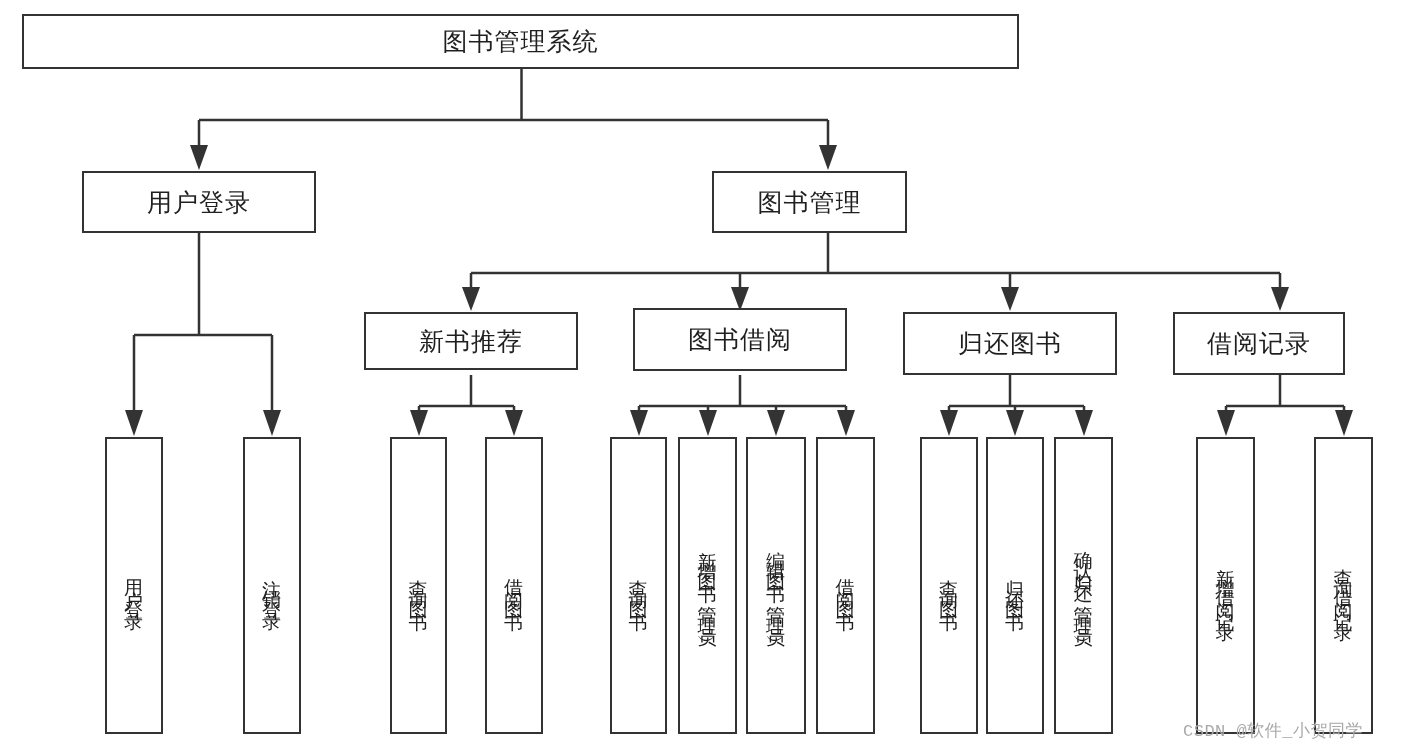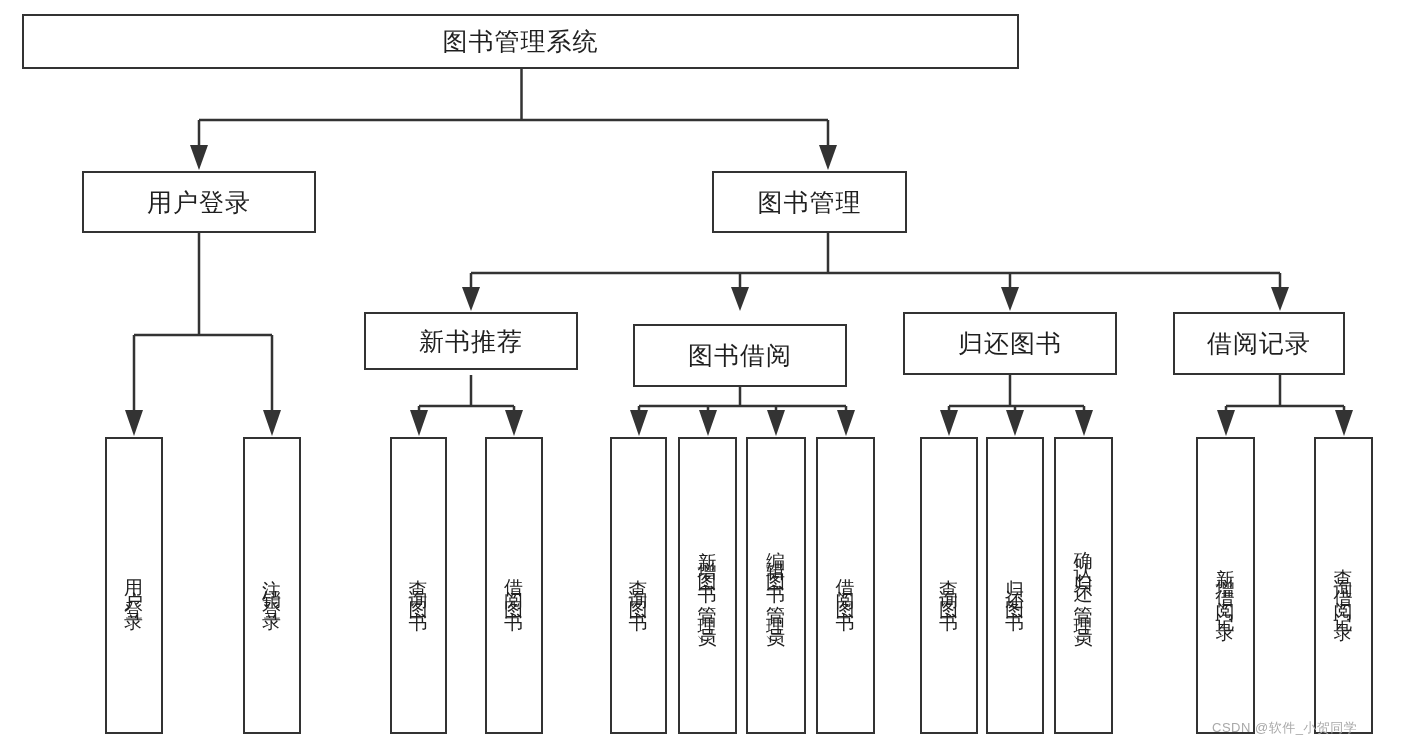--- a/index.html
+++ b/index.html
@@ -34,25 +34,26 @@
   }
   .node.v span{
     writing-mode:vertical-rl;
     text-orientation:mixed;
     font-size:19px;
     letter-spacing:11px;
     line-height:1;
   }
   #watermark{
     position:absolute;
-    left:1212px;top:719px;
-    font-size:13px;
+    left:1183px;top:719px;
+    font-size:17px;
     color:var(--wm);
     white-space:nowrap;
     letter-spacing:0.5px;
+    font-family:Liberation Mono, monospace;
   }
 </style>
 </head>
 <body>
 
 <div id="canvas">
 
   <svg id="wires" width="1405" height="747" viewBox="0 0 1405 747" aria-hidden="true">
 
     <g>
@@ -110,21 +111,21 @@
   <div class="node h" style="left:82px;top:171px;width:234px;height:62px">
     <span>用户登录</span>
   </div>
   <div class="node h" style="left:712px;top:171px;width:195px;height:62px">
     <span>图书管理</span>
   </div>
 
   <div class="node h" style="left:364px;top:312px;width:214px;height:58px">
     <span>新书推荐</span>
   </div>
-  <div class="node h" style="left:633px;top:324px;width:214px;height:63px">
+  <div class="node h" style="left:633px;top:308px;width:214px;height:63px">
     <span>图书借阅</span>
   </div>
   <div class="node h" style="left:903px;top:312px;width:214px;height:63px">
     <span>归还图书</span>
   </div>
   <div class="node h" style="left:1173px;top:312px;width:172px;height:63px">
     <span>借阅记录</span>
   </div>
 
   <div class="node v" style="left:105px;top:437px;width:58px;height:297px">

